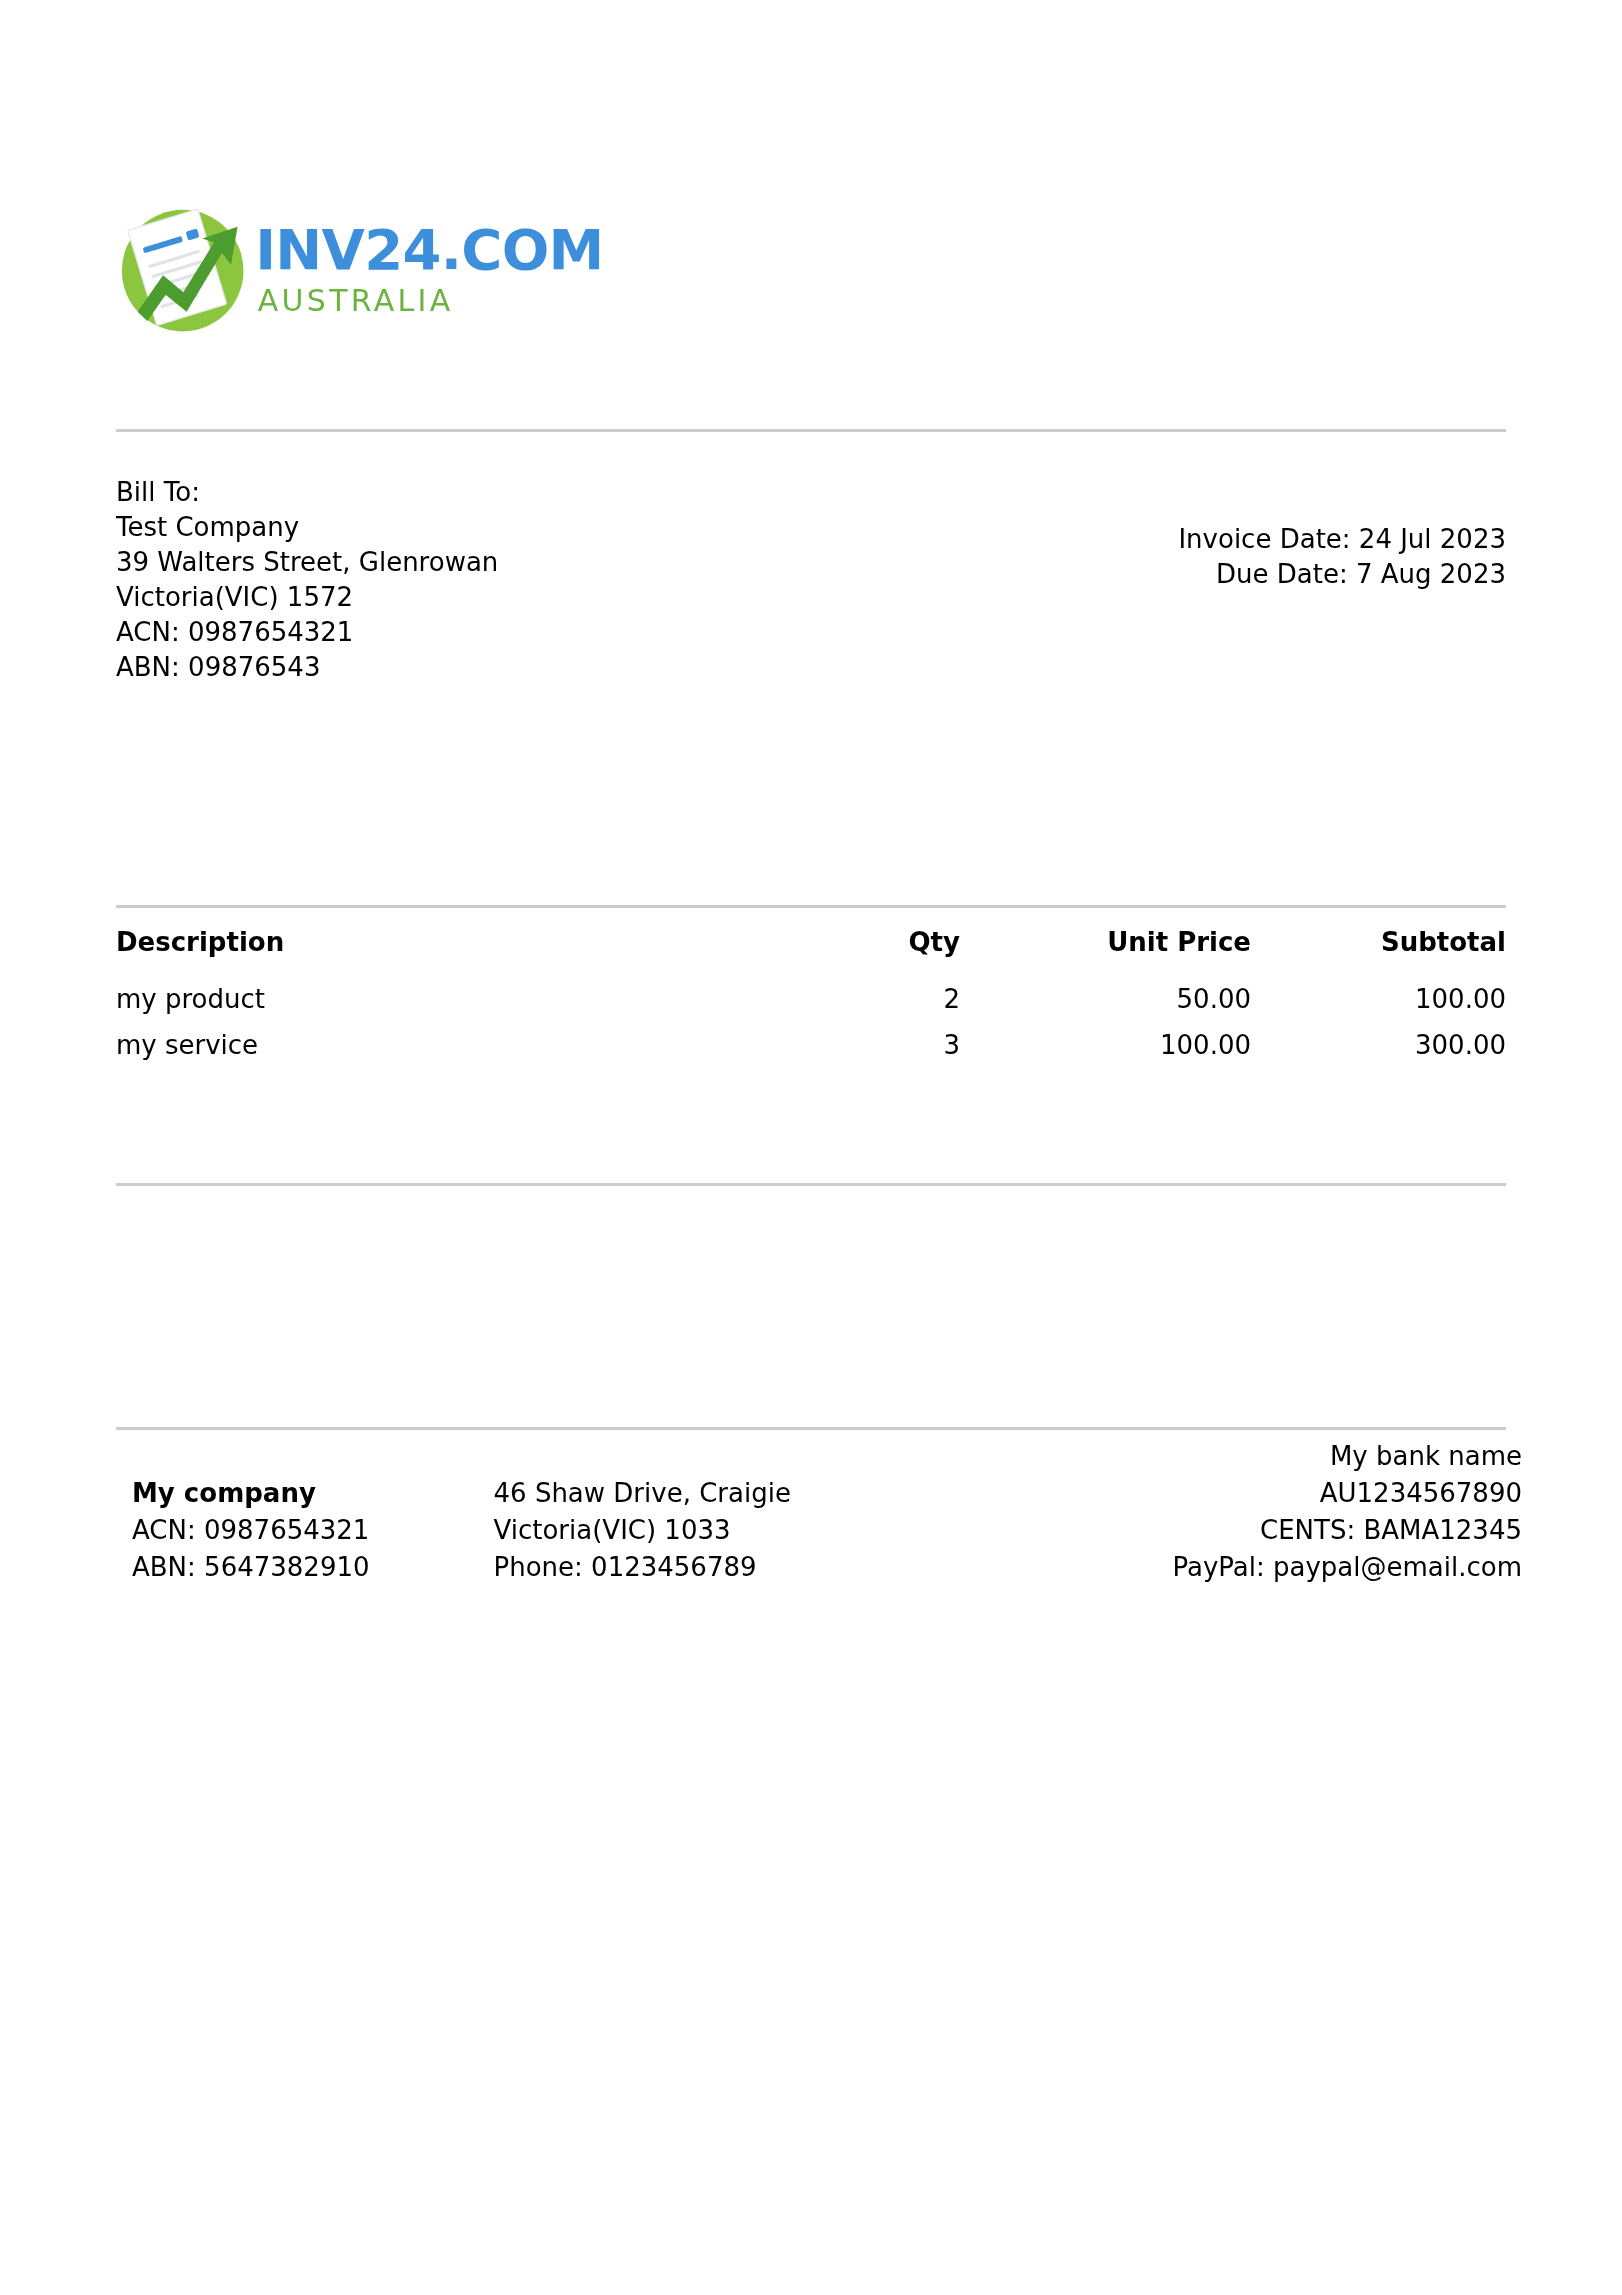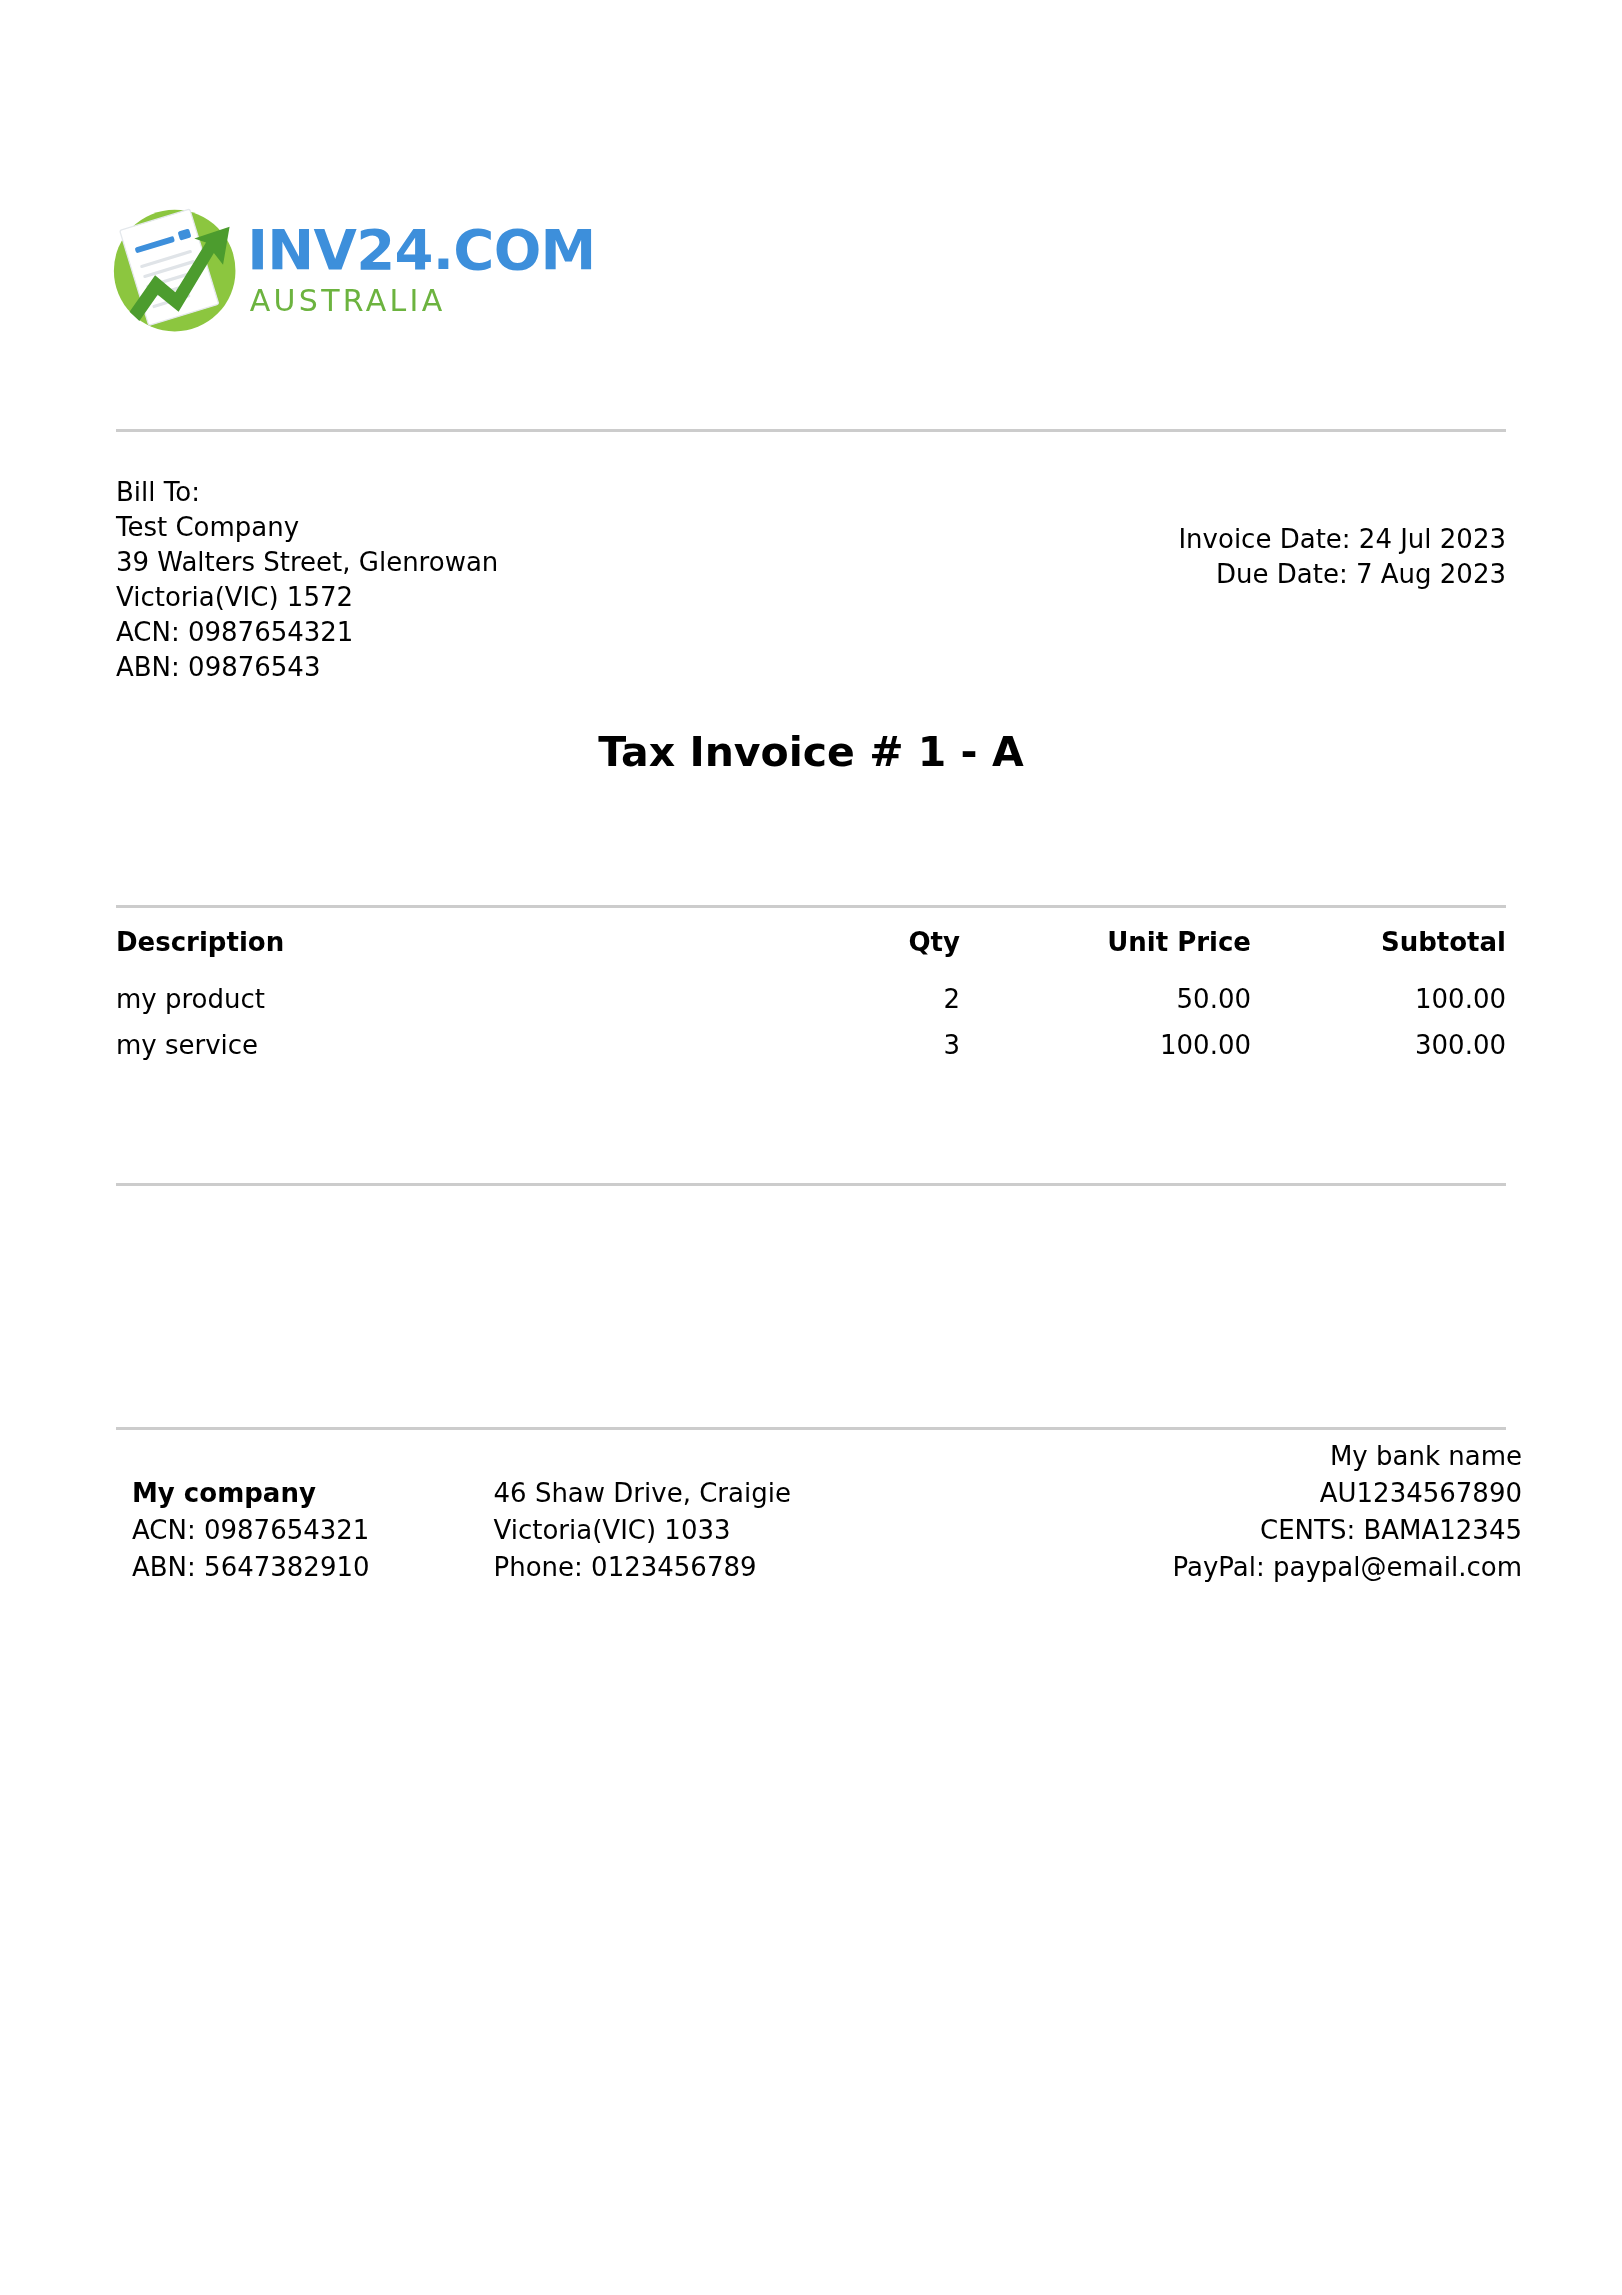--- a/index.html
+++ b/index.html
@@ -20,21 +20,21 @@
     width: 1623px;
     height: 2295px;
     box-sizing: border-box;
     padding: 0 116px;
     background: #ffffff;
   }
 
   
   .logo-block {
     position: absolute;
-    left: 108px;
+    left: 116px;
     top: 202px;
     display: flex;
     align-items: center;
     justify-content: space-between;
   }
   .logo-mark {
     width: 134px;
     height: 134px;
     flex: 0 0 134px;
     position: relative;
@@ -226,21 +226,20 @@
       <div>Victoria(VIC) 1572</div>
       <div>ACN: 0987654321</div>
       <div>ABN: 09876543</div>
     </div>
     <div class="dates">
       <div>Invoice Date: 24 Jul 2023</div>
       <div>Due Date: 7 Aug 2023</div>
     </div>
   </div>
 
-  <div class="doc-title">Tax Invoice # 1 - A</div>
 
   <div class="rule rule-table-top"></div>
 
   <table class="items">
     <thead>
       <tr>
         <th class="col-desc">Description</th>
         <th class="col-qty">Qty</th>
         <th class="col-price">Unit Price</th>
         <th class="col-sub">Subtotal</th>

